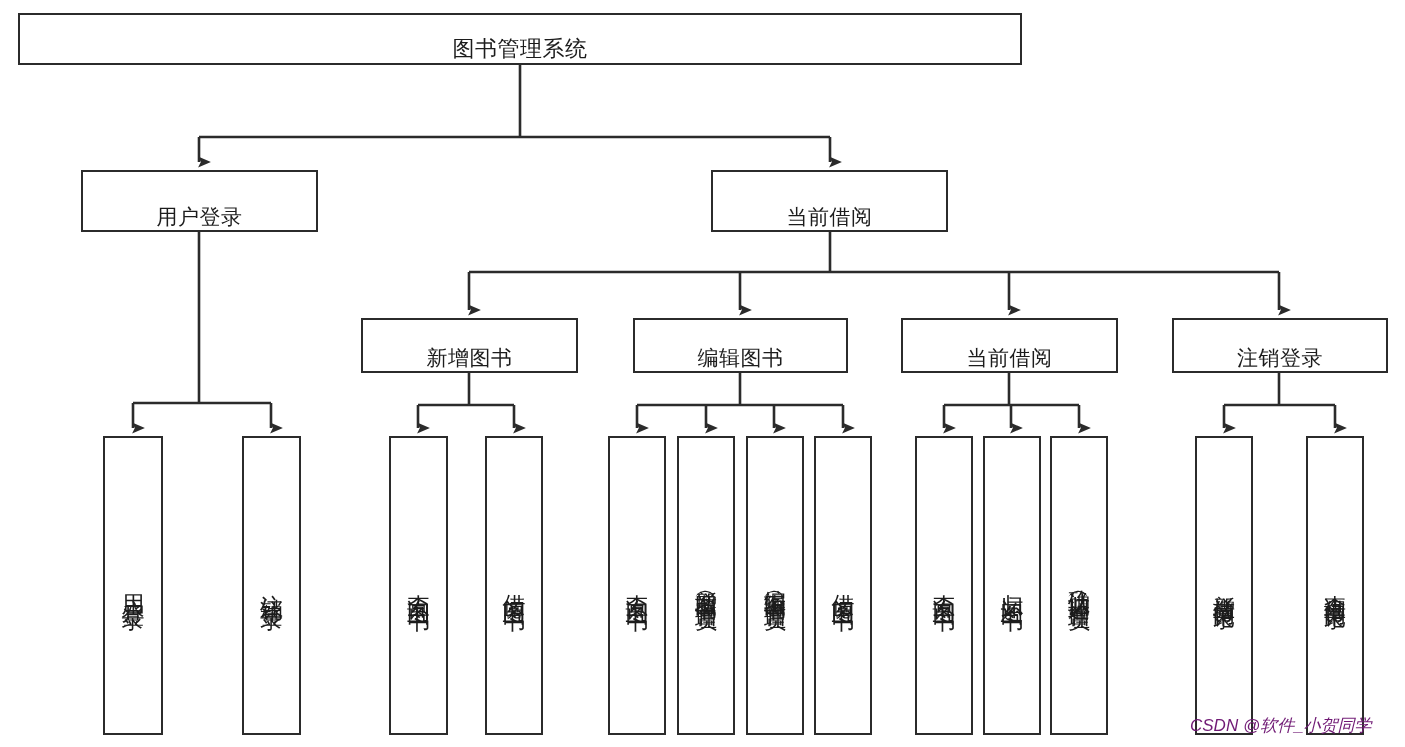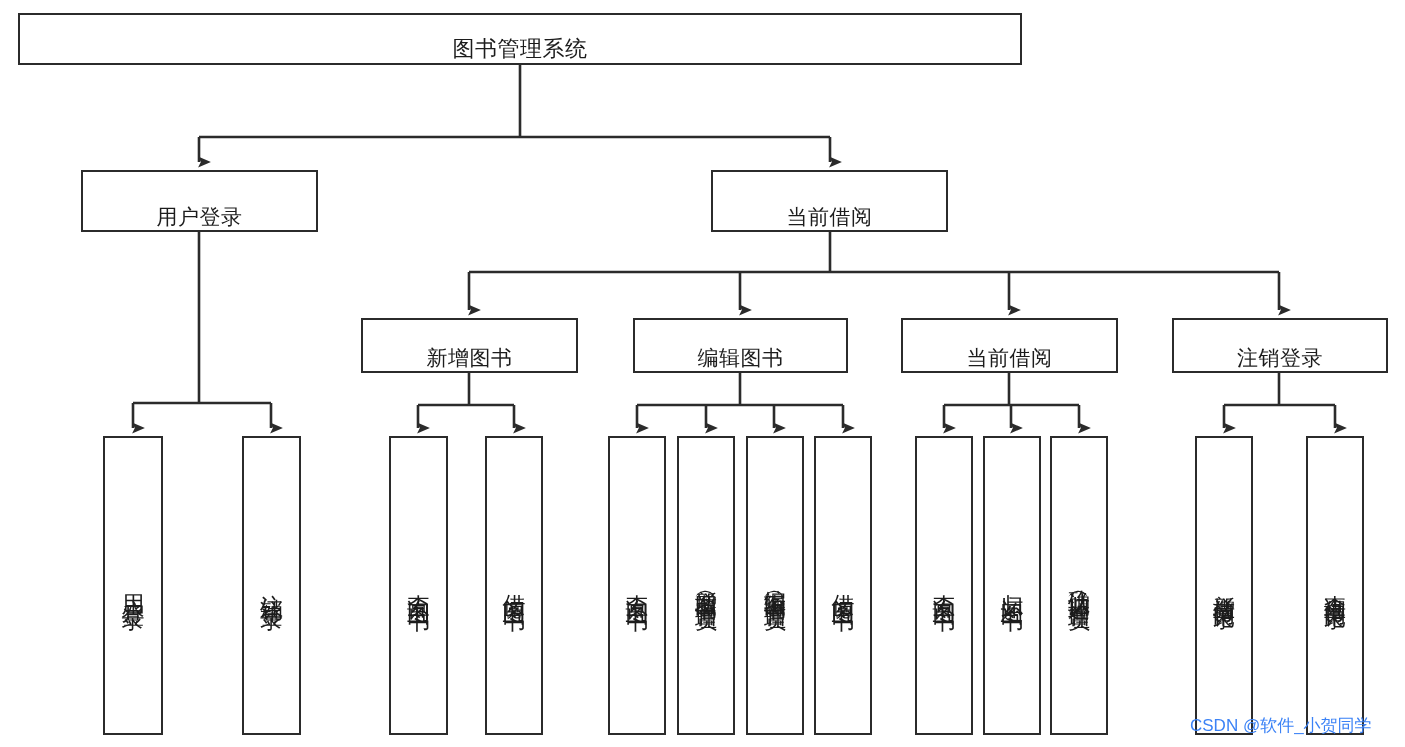--- a/index.html
+++ b/index.html
@@ -65,25 +65,26 @@
     letter-spacing: 5px;
     white-space: nowrap;
     text-align: center;
   }
   .node.v.tall .label {
     font-size: 22px;
     letter-spacing: 3px;
   }
   .watermark {
     position: absolute;
-    color: #3b82f6;
+    color: #701a75;
     font-size: 17px;
     white-space: nowrap;
     z-index: 3;
     font-family: "Liberation Sans", "DejaVu Sans", sans-serif;
+    font-style: italic;
   }
 </style>
 </head>
 <body>
 
 <div id="canvas">
 
   <svg class="connectors" viewBox="0 0 1405 747" xmlns="http://www.w3.org/2000/svg">
     <defs>
       <marker id="arrow" viewBox="0 0 12 14" refX="6" refY="13" markerWidth="11" markerHeight="13" orient="auto-start-reverse" markerUnits="userSpaceOnUse">

